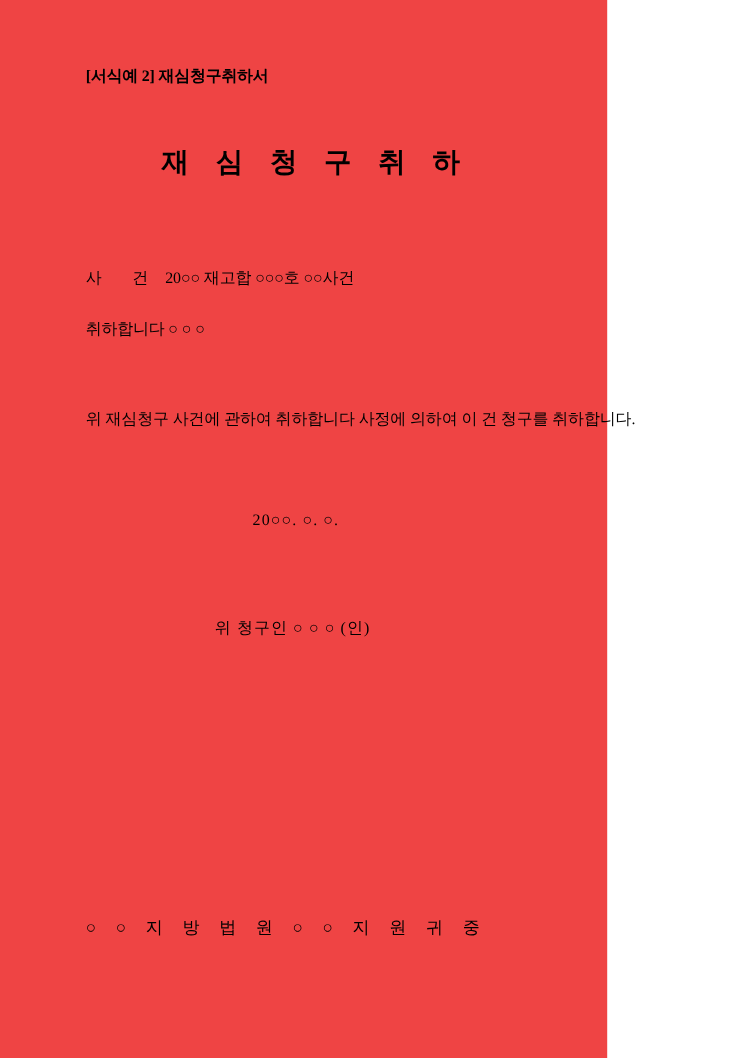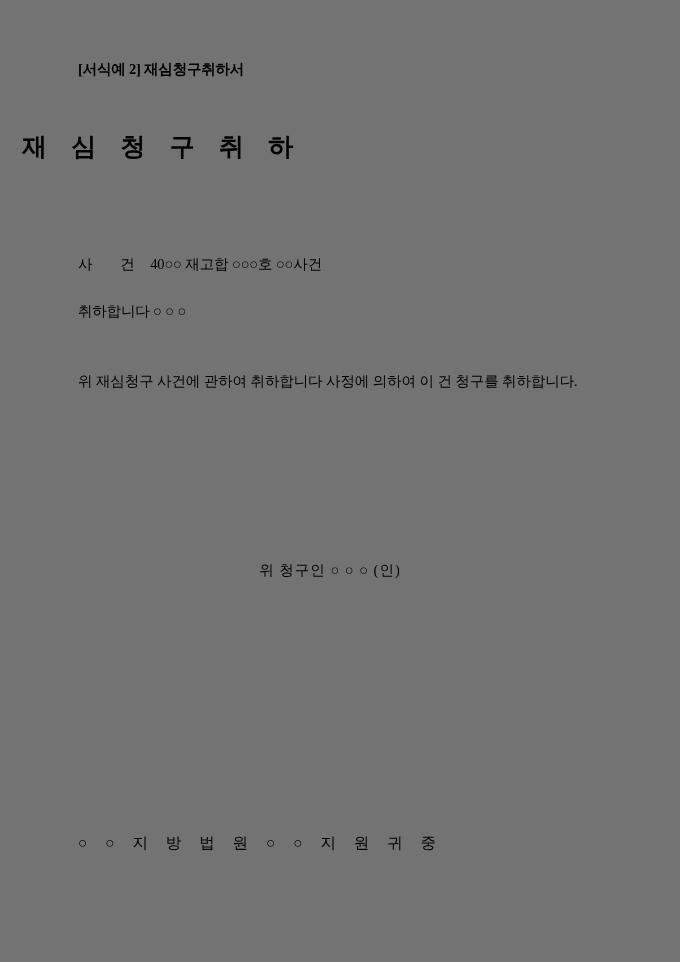--- a/index.html
+++ b/index.html
@@ -10,60 +10,59 @@
   body {
     width: 680px;
     height: 962px;
     position: relative;
     font-family: "Liberation Serif", "DejaVu Serif", serif;
     color: #000000;
   }
   .page {
     position: absolute;
     inset: 0;
-    width: 680px;
+    width: 552px;
     height: 962px;
-    background: #737373;
+    background: #ef4444;
   }
 
   .form-tag {
     position: absolute;
     left: 78px;
     top: 60px;
     font-family: "Liberation Serif", "DejaVu Serif", serif;
     font-weight: bold;
     font-size: 14.5px;
     letter-spacing: -0.2px;
     white-space: nowrap;
   }
 
   .doc-title {
     position: absolute;
     left: 0;
     right: 0;
     top: 130px;
-    text-align: left;
+    text-align: center;
     font-family: "Liberation Serif", "DejaVu Serif", serif;
     font-weight: bold;
     font-size: 25px;
     letter-spacing: 9px;
     padding-left: 22px;
   }
 
   .field-row {
     position: absolute;
     left: 78px;
     font-size: 14.5px;
     white-space: nowrap;
     letter-spacing: -0.1px;
   }
   .field-row .label {
     display: inline-block;
     letter-spacing: 12px;
-    margin-top: 12px;
   }
   .field-row .label.tight {
     letter-spacing: -0.2px;
   }
   .field-row .value {
     display: inline-block;
   }
 
   #row-case { top: 243px; }
   #row-petitioner { top: 290px; }
@@ -116,28 +115,29 @@
 <body>
 
 <div class="page">
 
   <div class="form-tag">[서식예 2] 재심청구취하서</div>
 
   <div class="doc-title">재 심 청 구 취 하</div>
 
   <div class="field-row" id="row-case">
     <span class="label">사      건</span>
-    <span class="value">40○○ 재고합 ○○○호 ○○사건</span>
+    <span class="value">20○○ 재고합 ○○○호 ○○사건</span>
   </div>
 
   <div class="field-row" id="row-petitioner">
     <span class="label tight">취하합니다</span>
     <span class="value">○   ○   ○</span>
   </div>
 
   <div class="body-text">위 재심청구 사건에 관하여 취하합니다 사정에 의하여 이 건 청구를 취하합니다.</div>
 
+  <div class="date-line">20○○.    ○.    ○.</div>
 
   <div class="sign-line">위 청구인    ○   ○   ○ (인)</div>
 
   <div class="court-line">○ ○ 지 방 법 원 ○ ○ 지 원  귀 중</div>
 
 </div>
 
 </body></html>

